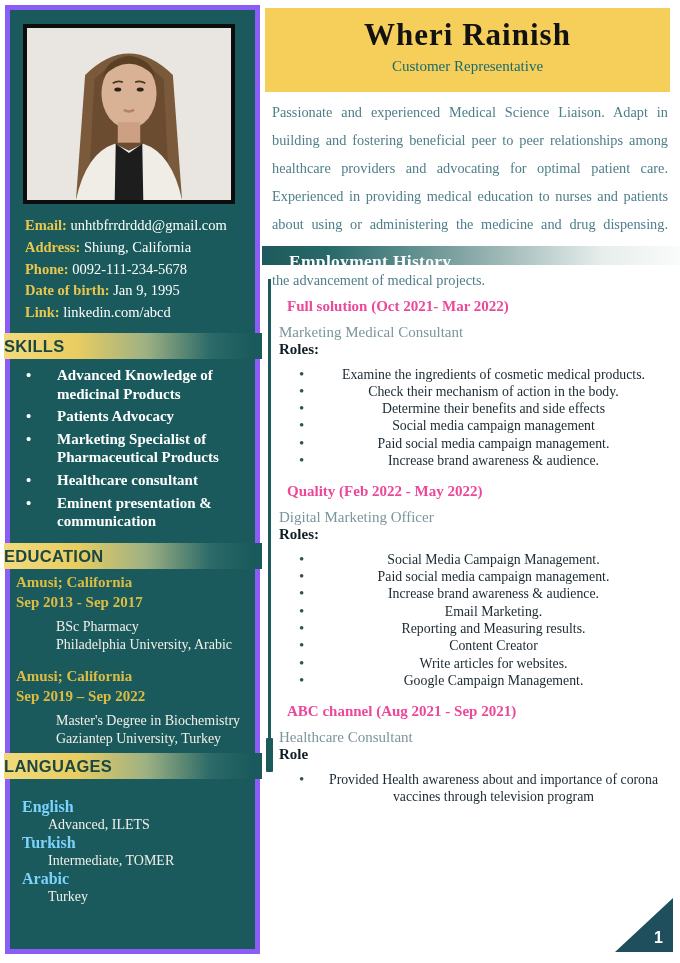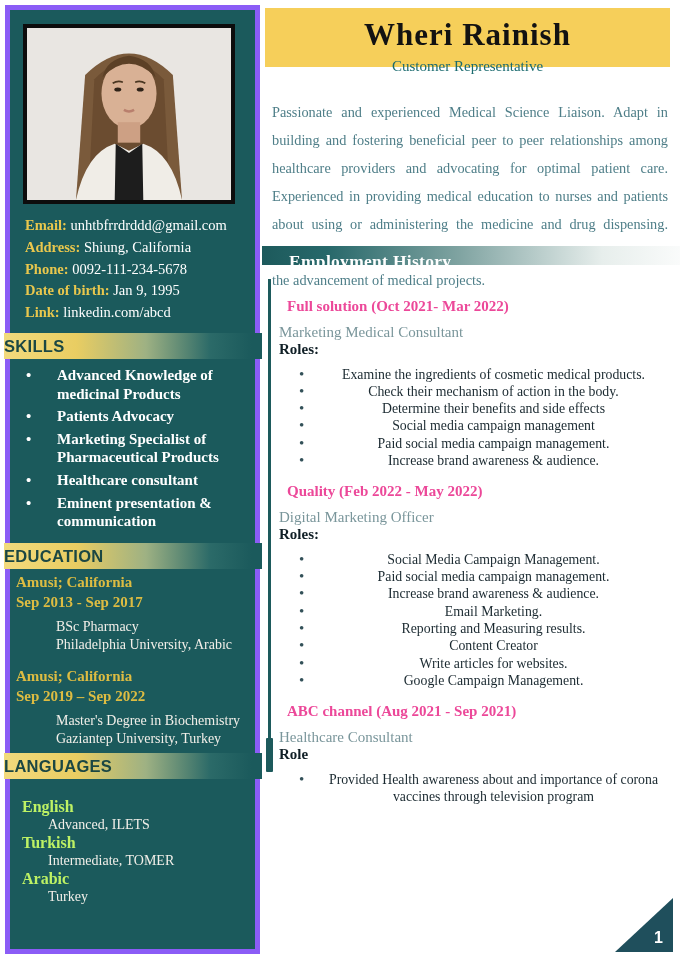--- a/index.html
+++ b/index.html
@@ -38,25 +38,25 @@
     color:#ffffff;font-weight:bold;font-size:15px;line-height:18.6px;
   }
   .skills li{position:relative;margin-bottom:4px;}
   .skills li::before{content:"\2022";position:absolute;left:-31px;color:#ffffff;}
   .edu{position:absolute;left:6px;top:562px;width:242px;}
   .edu-entry{margin-bottom:13px;}
   .edu-loc{color:#ddbc42;font-weight:bold;font-size:15px;line-height:20px;}
   .edu-dates{color:#ddbc42;font-weight:bold;font-size:15px;line-height:20px;}
   .edu-detail{margin:6px 0 0 40px;color:#f2efe9;font-size:14px;line-height:17.5px;}
   .lang{position:absolute;left:12px;top:788px;width:235px;}
-  .lang-name{color:#bef264;font-weight:bold;font-size:16px;line-height:17px;}
+  .lang-name{color:#7dd3fc;font-weight:bold;font-size:16px;line-height:17px;}
   .lang-level{color:#f2efe9;font-size:14px;line-height:17px;margin:1px 0 1px 26px;}
   
   .name-banner{
-    position:absolute;left:265px;top:8px;width:405px;height:59px;
+    position:absolute;left:265px;top:8px;width:405px;height:84px;
     background:#f6cf5a;text-align:center;
   }
   .name-banner h1{
     margin:9px 0 0;font-size:31px;font-weight:bold;color:#121212;letter-spacing:1px;
   }
   .name-banner .job-title{margin-top:5px;font-size:15px;color:#1a6a6e;}
   .summary{
     position:absolute;left:272px;top:98px;width:396px;margin:0;
     font-size:14.3px;line-height:28px;color:#4e7e88;text-align:justify;
   }

